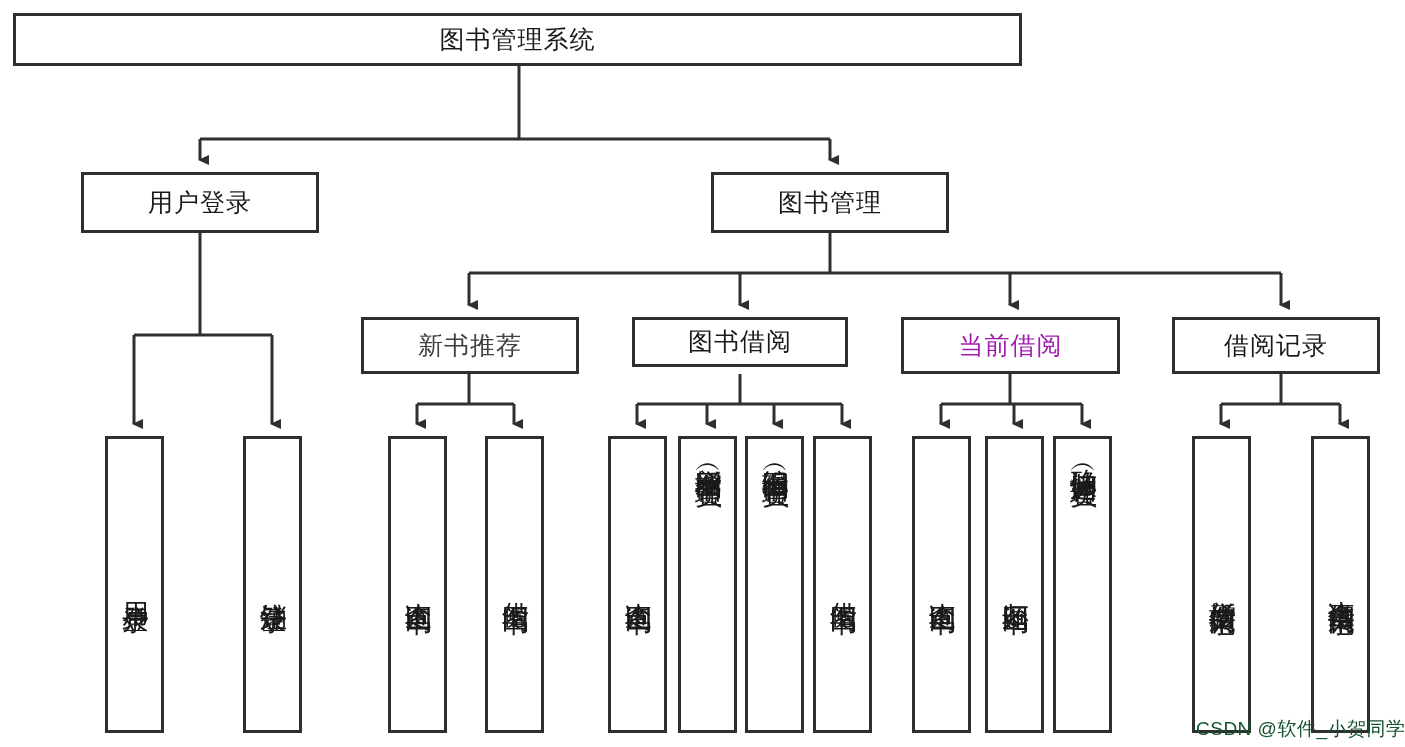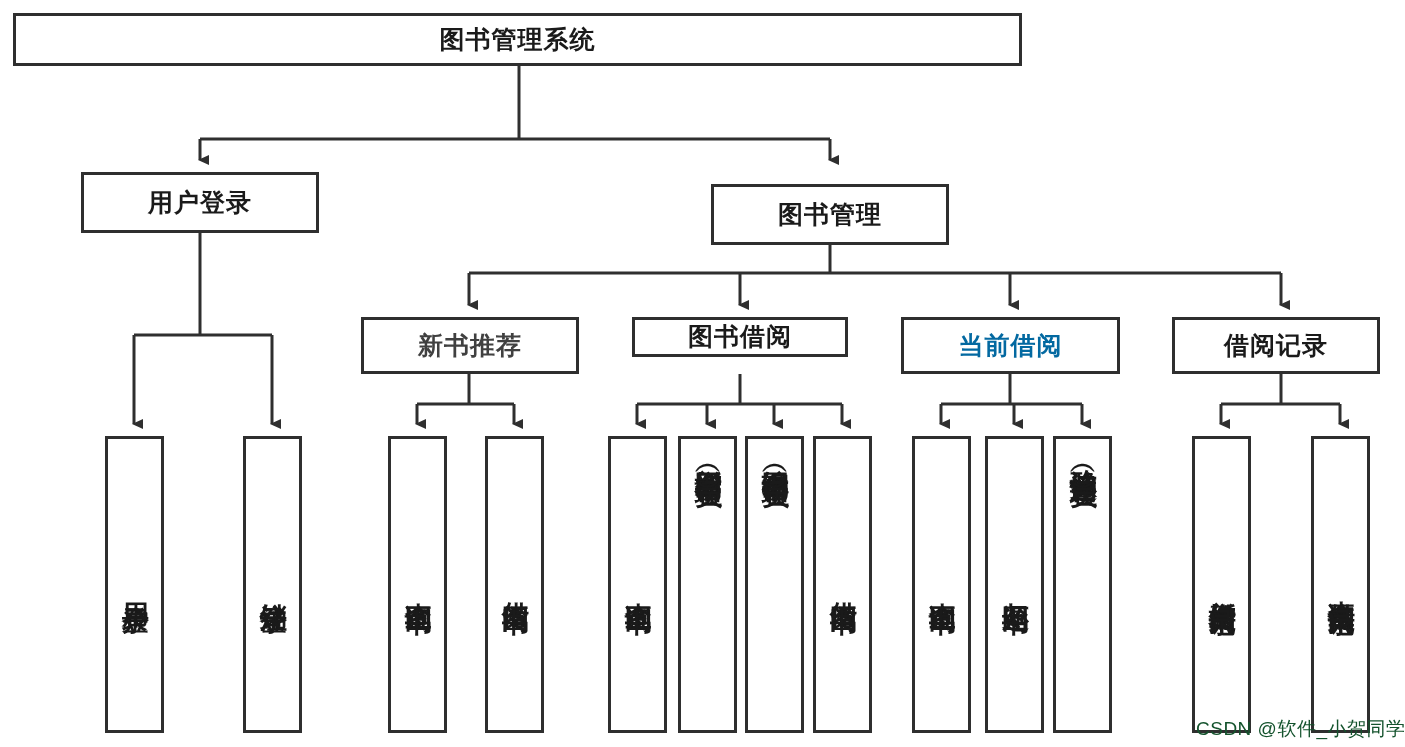--- a/index.html
+++ b/index.html
@@ -27,21 +27,20 @@
   }
   .node {
     position: absolute;
     box-sizing: border-box;
     background: #ffffff;
     border: 3px solid #2f2f2f;
     display: flex;
     align-items: center;
     justify-content: center;
     color: #1a1a1a;
-    font-weight: bold;
   }
   .node.horiz {
     font-size: 25px;
     letter-spacing: 1px;
     line-height: 1.1;
   }
   .node.vert {
     writing-mode: vertical-rl;
     text-orientation: upright;
     font-size: 27px;
@@ -115,25 +114,25 @@
       <path d="M 1281,374 L 1281,404"></path>
       <path d="M 1221,404 L 1340,404"></path>
       <path d="M 1221,404 L 1221,424" marker-end="url(#arrow)"></path>
       <path d="M 1340,404 L 1340,424" marker-end="url(#arrow)"></path>
     </g>
   </svg>
 
   <div class="node horiz" style="left: 13px; top: 13px; width: 1009px; height: 53px; border-color: rgb(47, 47, 47); background: rgb(255, 255, 255); color: rgb(26, 26, 26);">图书管理系统</div>
 
   <div class="node horiz" style="left: 81px; top: 172px; width: 238px; height: 61px; border-color: rgb(47, 47, 47); background: rgb(255, 255, 255); color: rgb(26, 26, 26);">用户登录</div>
-  <div class="node horiz" style="left: 711px; top: 184px; width: 238px; height: 61px; border-color: rgb(47, 47, 47); background: rgb(255, 255, 255); color: rgb(26, 26, 26);">图书管理</div>
+  <div class="node horiz" style="left: 711px; top: 172px; width: 238px; height: 61px; border-color: rgb(47, 47, 47); background: rgb(255, 255, 255); color: rgb(26, 26, 26);">图书管理</div>
 
   <div class="node horiz" style="left: 361px; top: 317px; width: 218px; height: 57px; border-color: rgb(47, 47, 47); background: rgb(255, 255, 255); color: #404040;">新书推荐</div>
-  <div class="node horiz" style="left: 632px; top: 317px; width: 216px; height: 40px; border-color: rgb(47, 47, 47); background: rgb(255, 255, 255); color: rgb(26, 26, 26);">图书借阅</div>
-  <div class="node horiz" style="left: 901px; top: 317px; width: 219px; height: 57px; border-color: rgb(47, 47, 47); background: rgb(255, 255, 255); color: #0369a1;">当前借阅</div>
+  <div class="node horiz" style="left: 632px; top: 317px; width: 216px; height: 50px; border-color: rgb(47, 47, 47); background: rgb(255, 255, 255); color: rgb(26, 26, 26);">图书借阅</div>
+  <div class="node horiz" style="left: 901px; top: 317px; width: 219px; height: 57px; border-color: rgb(47, 47, 47); background: rgb(255, 255, 255); color: #a21caf;">当前借阅</div>
   <div class="node horiz" style="left: 1172px; top: 317px; width: 208px; height: 57px; border-color: rgb(47, 47, 47); background: rgb(255, 255, 255); color: rgb(26, 26, 26);">借阅记录</div>
 
   <div class="node vert" style="left: 105px; top: 436px; width: 59px; height: 297px; border-color: rgb(47, 47, 47); background: rgb(255, 255, 255); color: rgb(26, 26, 26);">用户登录</div>
   <div class="node vert" style="left: 243px; top: 436px; width: 59px; height: 297px; border-color: rgb(47, 47, 47); background: rgb(255, 255, 255); color: rgb(26, 26, 26);">注销登录</div>
   <div class="node vert" style="left: 388px; top: 436px; width: 59px; height: 297px; border-color: rgb(47, 47, 47); background: rgb(255, 255, 255); color: rgb(26, 26, 26);">查询图书</div>
   <div class="node vert" style="left: 485px; top: 436px; width: 59px; height: 297px; border-color: rgb(47, 47, 47); background: rgb(255, 255, 255); color: rgb(26, 26, 26);">借阅图书</div>
   <div class="node vert" style="left: 608px; top: 436px; width: 59px; height: 297px; border-color: rgb(47, 47, 47); background: rgb(255, 255, 255); color: rgb(26, 26, 26);">查询图书</div>
   <div class="node vert toptext" style="left: 678px; top: 436px; width: 59px; height: 297px; border-color: rgb(47, 47, 47); background: rgb(255, 255, 255); color: rgb(26, 26, 26);">新增图书（管理员）</div>
   <div class="node vert toptext" style="left: 745px; top: 436px; width: 59px; height: 297px; border-color: rgb(47, 47, 47); background: rgb(255, 255, 255); color: rgb(26, 26, 26);">编辑图书（管理员）</div>
   <div class="node vert" style="left: 813px; top: 436px; width: 59px; height: 297px; border-color: rgb(47, 47, 47); background: rgb(255, 255, 255); color: rgb(26, 26, 26);">借阅图书</div>

